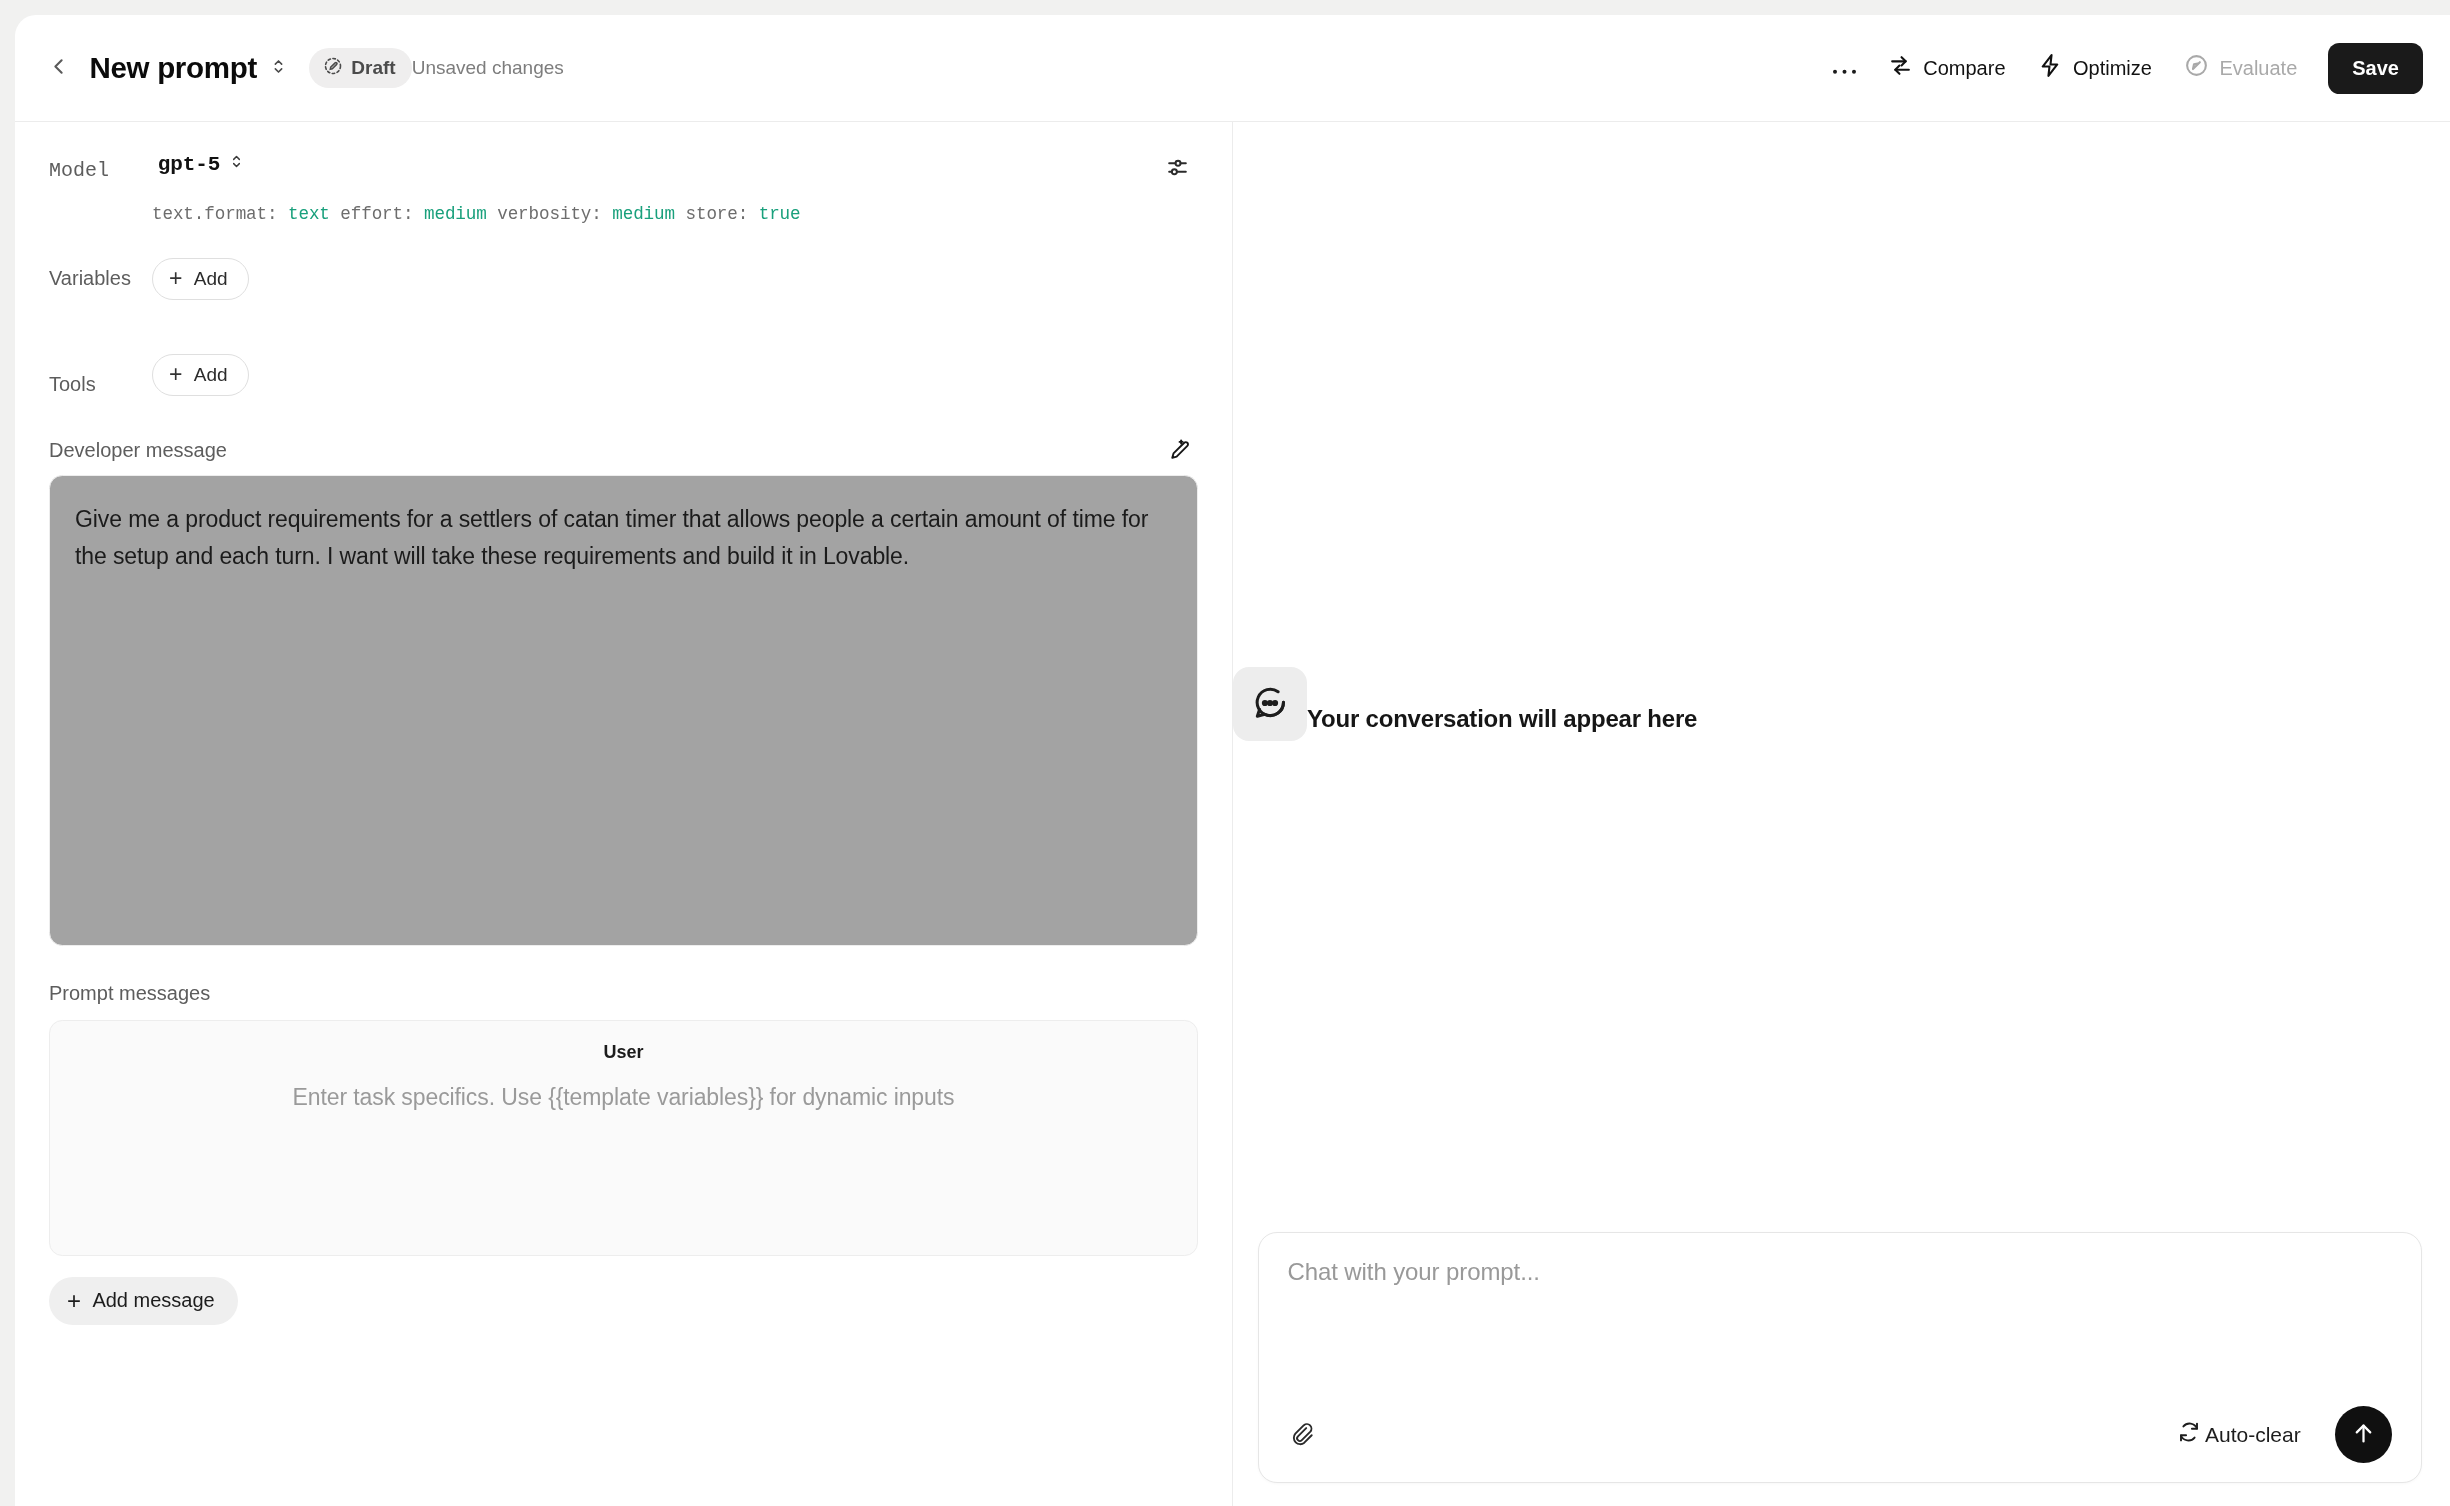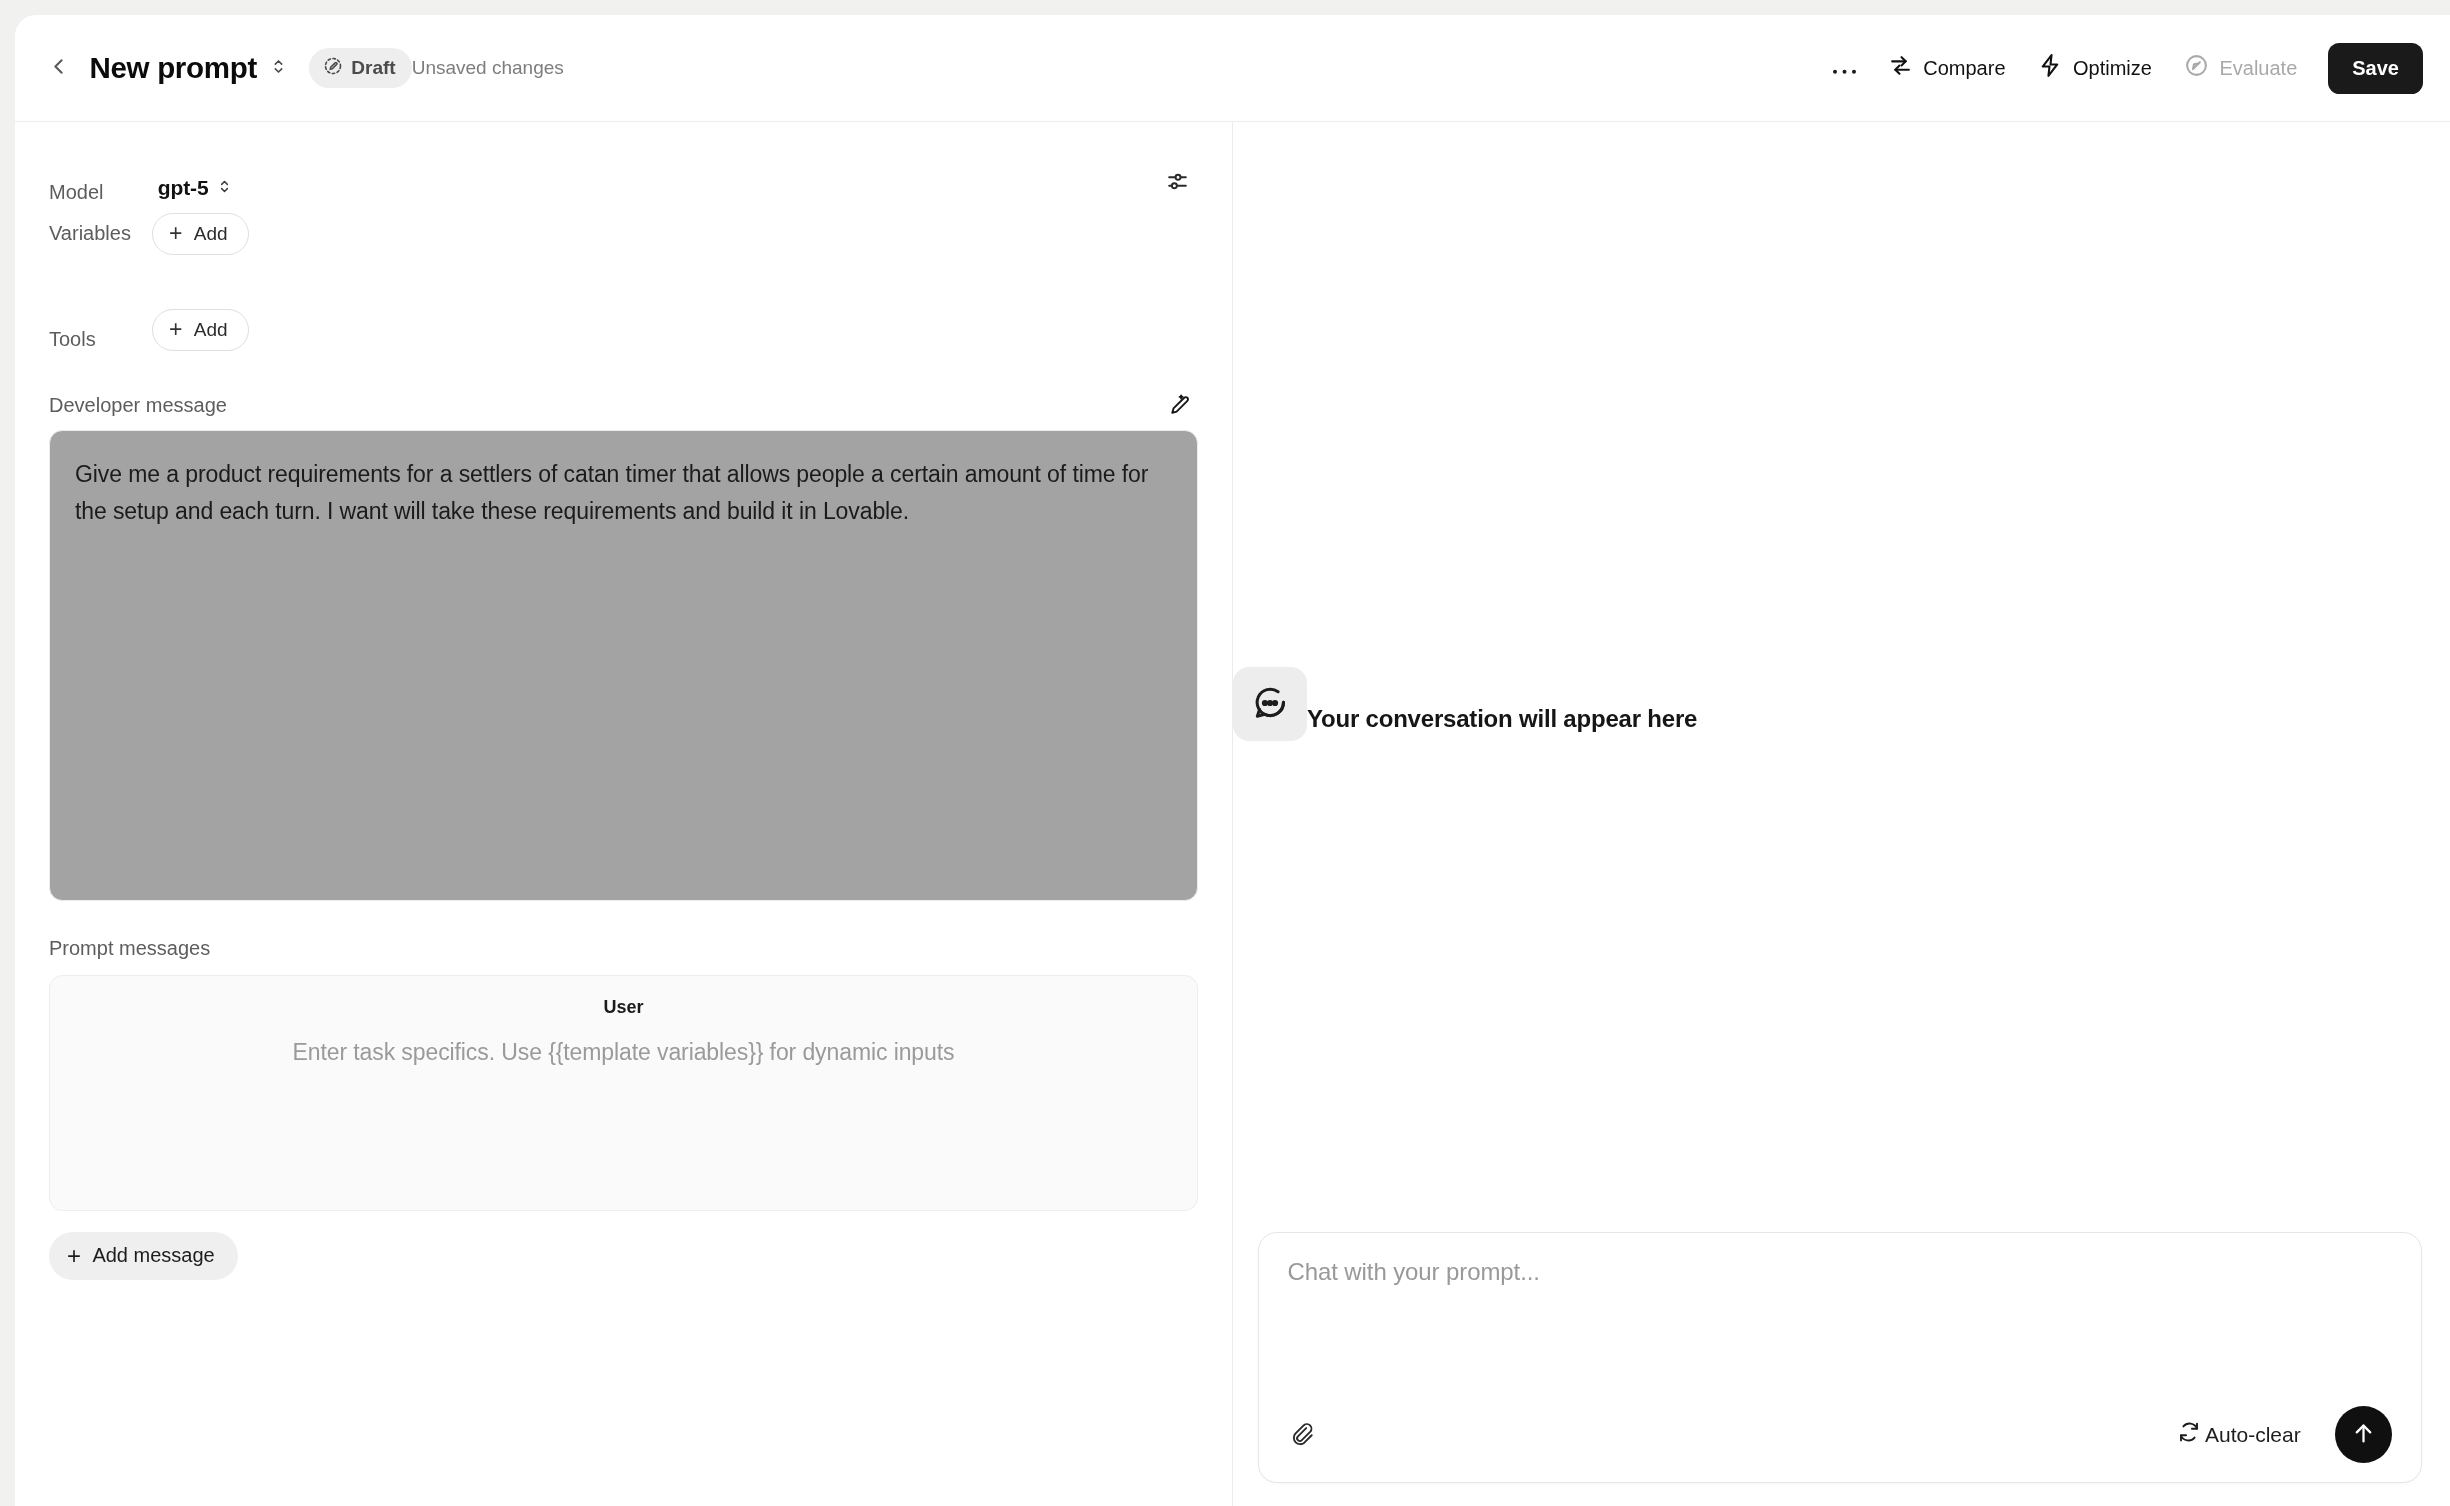--- a/index.html
+++ b/index.html
@@ -127,21 +127,21 @@
     align-items: flex-start;
     margin-bottom: 0;
   }
   .row-label {
     width: 103px;
     flex: none;
     font-size: 20px;
     color: #5d5d5d;
     padding-top: 9.5px;
   }
-  .row-model { align-items: flex-end; height: 55px; }
+  .row-model { align-items: flex-start; height: 55px; font-family: Liberation Mono, monospace; }
   .model-name {
     font-size: 21px;
     font-weight: 700;
     color: #111111;
     letter-spacing: -0.1px;
   }
   .model-pick {
     display: inline-flex; align-items: center; gap: 7.6px;
     cursor: pointer; padding: 3.8px 5.7px; border-radius: 7.6px;
   }
@@ -416,20 +416,30 @@
                 <path d="M15 8h5"></path>
                 <circle cx="12.5" cy="8" r="2.4"></circle>
                 <path d="M4 16h2.5"></path>
                 <path d="M11.5 16h8.5"></path>
                 <circle cx="9" cy="16" r="2.4"></circle>
               </svg>
           </span>
         </div>
       </div>
 
+      <div class="config-line">
+        <span>text.format:</span>
+        <span class="cfg-val">text</span>
+        <span>effort:</span>
+        <span class="cfg-val">medium</span>
+        <span>verbosity:</span>
+        <span class="cfg-val">medium</span>
+        <span>store:</span>
+        <span class="cfg-val">true</span>
+      </div>
 
       <div class="row row-var">
         <div class="row-label">Variables</div>
         <button class="add-pill">
           <span class="plus">+</span>
           <span>Add</span>
         </button>
       </div>
 
       <div class="row row-tools">

